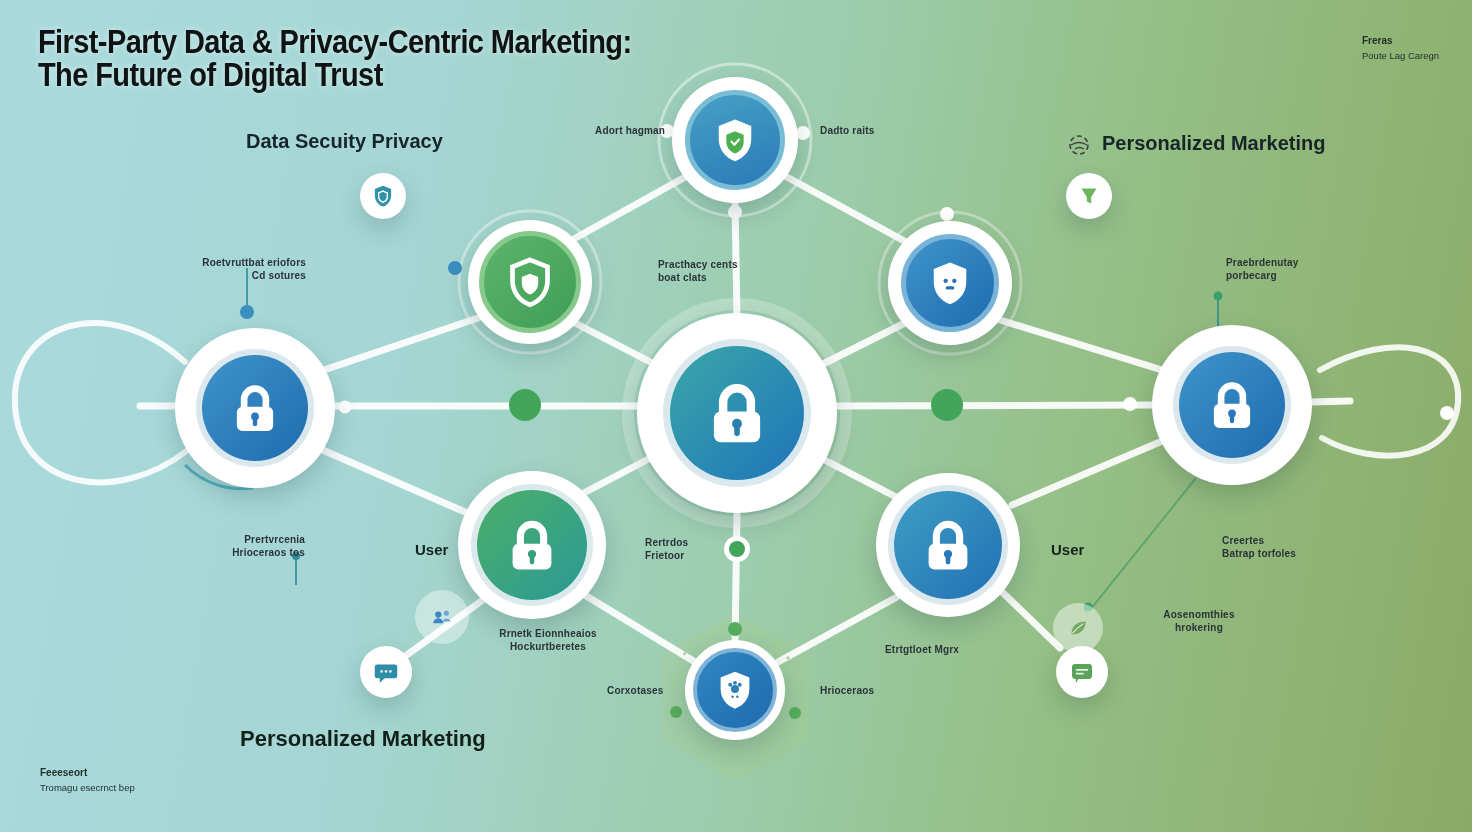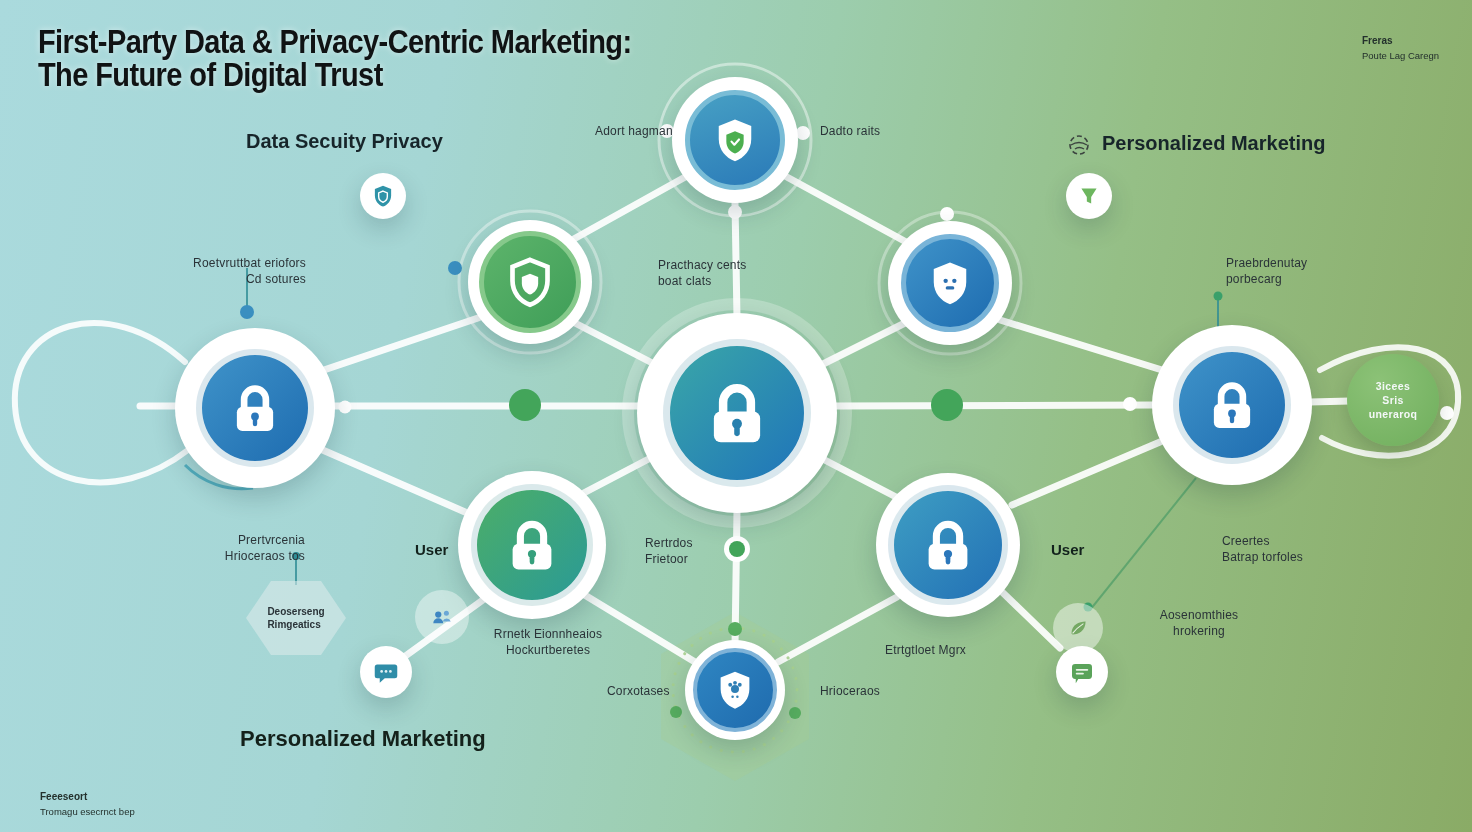--- a/index.html
+++ b/index.html
@@ -12,21 +12,21 @@
   .node{position:absolute;z-index:2;border-radius:50%;background:#fff;
         display:flex;align-items:center;justify-content:center;
         box-shadow:0 10px 24px rgba(22,52,62,.20);}
   .inner{border-radius:50%;display:flex;align-items:center;justify-content:center;box-sizing:border-box;}
   .ghost{position:absolute;z-index:2;border-radius:50%;display:flex;align-items:center;justify-content:center;}
   .title{position:absolute;left:38px;top:26px;z-index:3;color:#101314;
          font-weight:bold;font-size:29px;line-height:1.02;letter-spacing:-.6px;
          transform:scaleY(1.12);transform-origin:top left;
          text-shadow:0 0 6px rgba(255,255,255,.55);}
   .seclabel{position:absolute;z-index:3;font-weight:bold;color:#17252a;}
-  .ann{position:absolute;z-index:3;font-size:12px;font-weight:400;color:#2a3338;
+  .ann{position:absolute;z-index:3;font-size:10px;font-weight:700;color:#2a3338;
        white-space:pre-line;line-height:1.3;letter-spacing:.2px;}
   .user{position:absolute;z-index:3;font-size:15px;font-weight:bold;color:#13221d;}
   .bigbottom{position:absolute;z-index:3;font-size:22px;font-weight:bold;color:#14211b;}
   .circletext{width:100%;text-align:center;color:#f4f8f8;font-weight:bold;
               font-size:11px;line-height:1.35;white-space:pre-line;letter-spacing:.4px;}
   .hex{position:absolute;z-index:2;width:100px;height:74px;
        background:rgba(219,234,235,.58);
        clip-path:polygon(25% 0,75% 0,100% 50%,75% 100%,25% 100%,0 50%);
        display:flex;align-items:center;justify-content:center;}
   .hex .ann2{font-size:10px;font-weight:600;color:#2a3338;white-space:pre-line;
@@ -121,21 +121,21 @@
   <div class="title">
     <div>First-Party Data &amp; Privacy-Centric Marketing:</div>
     <div>The Future of Digital Trust</div>
   </div>
 
   <div class="cornernote" style="left:1362px;top:34px;">
     <b>Freras</b><br>
     <span>Poute Lag Caregn</span>
   </div>
 
-  <div class="cornernote" style="left:40px;top:790px;">
+  <div class="cornernote" style="left:40px;top:766px;">
     <b>Feeeseort</b><br>
     <span>Tromagu esecrnct bep</span>
   </div>
 
   <div class="seclabel" style="left:246px;top:130px;font-size:20px;">Data Secuity Privacy</div>
 
   <svg class="lyr" style="left:1066px;top:132px;z-index:3;" width="26" height="26" viewBox="0 0 26 26">
     <circle cx="13" cy="13" r="9" fill="none" stroke="#3c4440" stroke-width="1.6" stroke-dasharray="5 3"></circle>
     <path d="M5 13 Q13 8 21 13 M9 17 Q13 14 18 17" fill="none" stroke="#3c4440" stroke-width="1.4"></path>
   </svg>
@@ -160,30 +160,21 @@
 Frietoor</div>
   <div class="ann" style="left:607px;top:684px;">Corxotases</div>
   <div class="ann" style="left:820px;top:684px;">Hrioceraos</div>
   <div class="ann" style="left:885px;top:643px;">Etrtgtloet Mgrx</div>
   <div class="user" style="left:1051px;top:541px;">User</div>
   <div class="ann" style="left:1222px;top:534px;">Creertes
 Batrap torfoles</div>
   <div class="ann" style="left:1133px;top:608px;width:132px;text-align:center;">Aosenomthies
 hrokering</div>
 
-  <div class="hex" style="left:246px;top:581px;">
-    <div class="ann2">Deoserseng
-Rimgeatics</div>
-  </div>
-
-  <div class="node" style="left:1347px;top:354px;width:92px;height:92px;background:radial-gradient(circle at 35% 30%,#8cc277,#6fae5c);box-shadow:0 8px 18px rgba(30,60,30,.2);">
-    <div class="circletext" style="font-size:10.5px;">3icees
-Sris
-uneraroq</div>
-  </div>
+
 
   <div class="node" style="left:672px;top:77px;width:126px;height:126px;">
     <div class="inner" style="width:100px;height:100px;border:5px solid #79bcd6;background:linear-gradient(160deg,#47a0c4,#2a7ab8);">
       <svg width="52" height="52" viewBox="0 0 48 48">
         <path d="M24 5 L39 11 V23 C39 33 32.5 40.5 24 43.5 C15.5 40.5 9 33 9 23 V11 Z" fill="#ffffff"></path>
         <path d="M24 16 L32 19.2 V25.5 C32 30.8 28.6 34.8 24 36.5 C19.4 34.8 16 30.8 16 25.5 V19.2 Z" fill="#4caf50"></path>
         <path d="M20.8 25.5 l2.6 2.8 l4.3 -4.8" fill="none" stroke="#ffffff" stroke-width="2" stroke-linecap="round" stroke-linejoin="round"></path>
       </svg>
     </div>
   </div>

